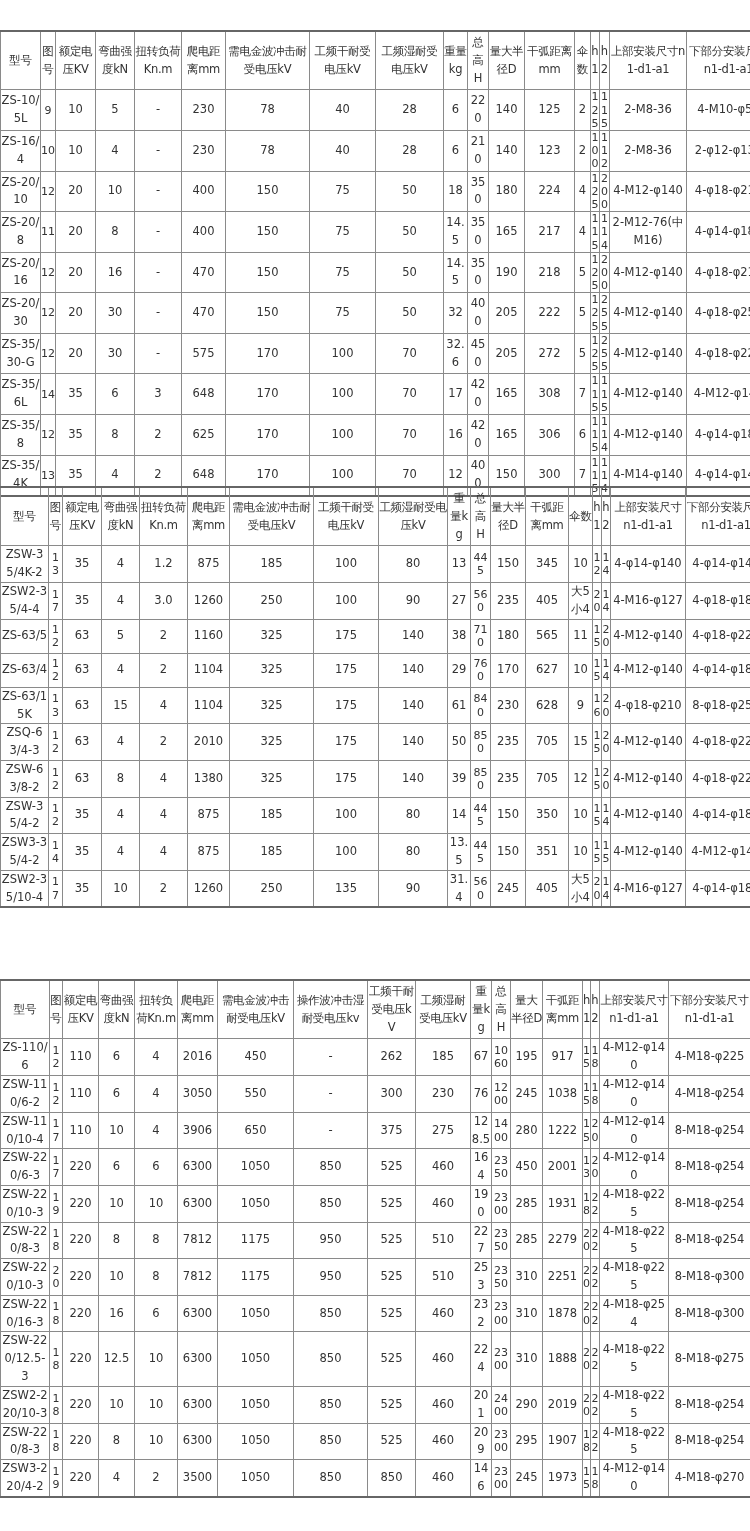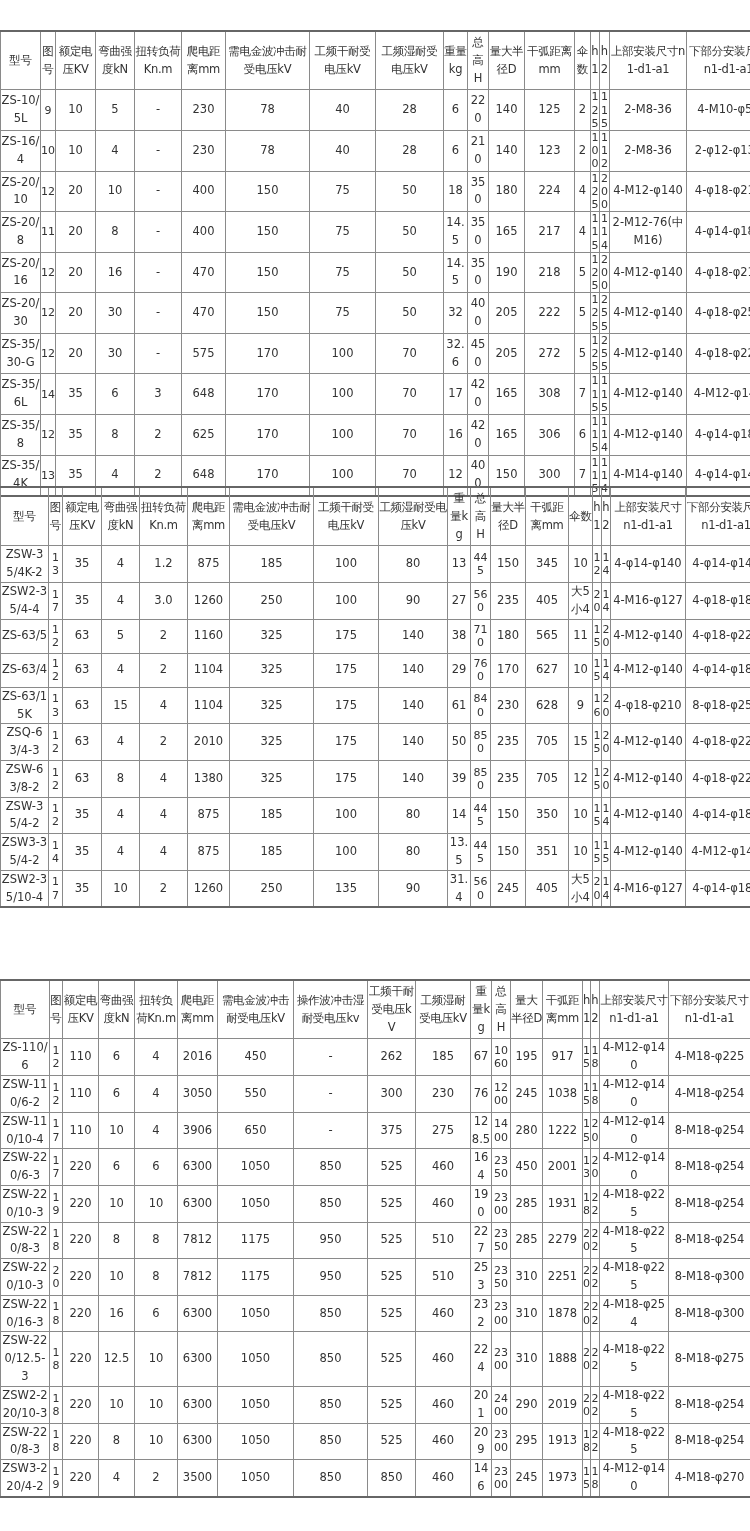--- a/index.html
+++ b/index.html
@@ -767,21 +767,21 @@
         <td>8</td>
         <td>10</td>
         <td>6300</td>
         <td>1050</td>
         <td>850</td>
         <td>525</td>
         <td>460</td>
         <td>209</td>
         <td class="narrow">2300</td>
         <td>295</td>
-        <td>1913</td>
+        <td>1907</td>
         <td class="narrow">18</td>
         <td class="narrow">22</td>
         <td>4-M18-φ225</td>
         <td>8-M18-φ254</td>
       </tr>
       <tr>
         <td>ZSW3-220/4-2</td>
         <td class="narrow">19</td>
         <td>220</td>
         <td>4</td>

